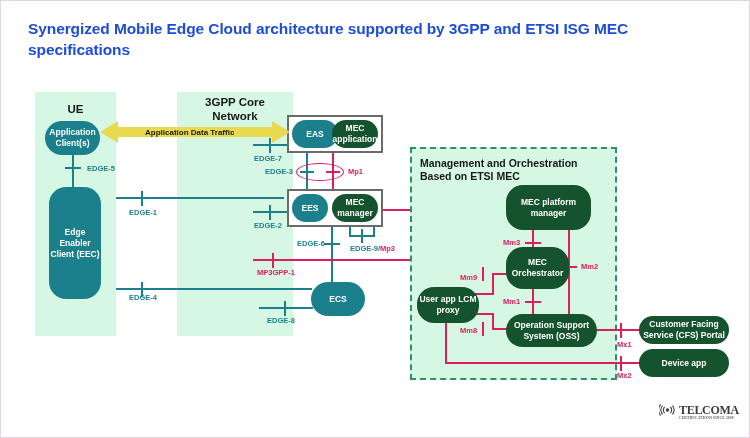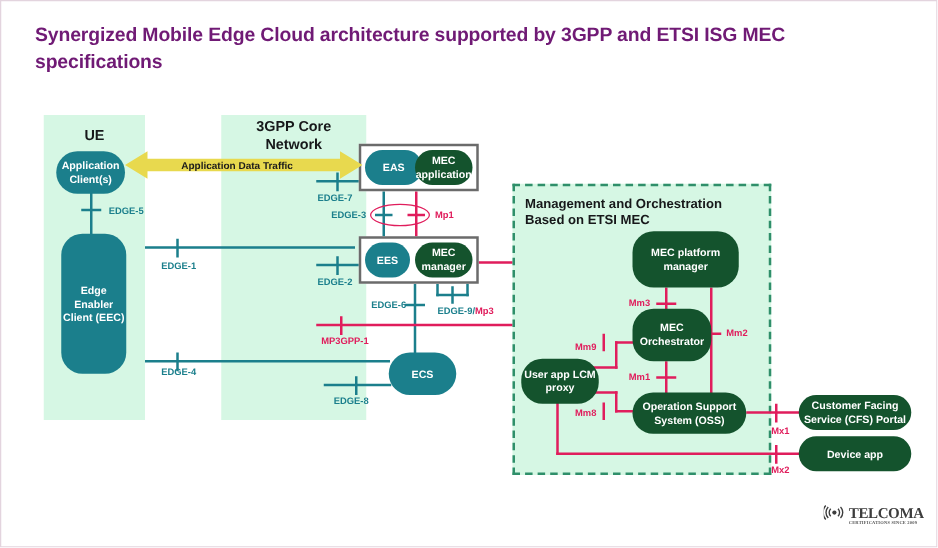--- a/index.html
+++ b/index.html
@@ -16,21 +16,21 @@
     border:1px solid #e3d4de;
     box-sizing:border-box;
   }
   
   #title{
     position:absolute;
     left:27px;top:17px;width:640px;
     font-size:15.5px;
     font-weight:700;
     line-height:21px;
-    color:#701a75;
+    color:#1d4ed8;
     letter-spacing:-0.1px;
   }
   
   #diagram{
     position:absolute;left:0;top:0;width:750px;height:438px;
   }
   .panel{
     position:absolute;
     background:#d6f7e4;
   }

